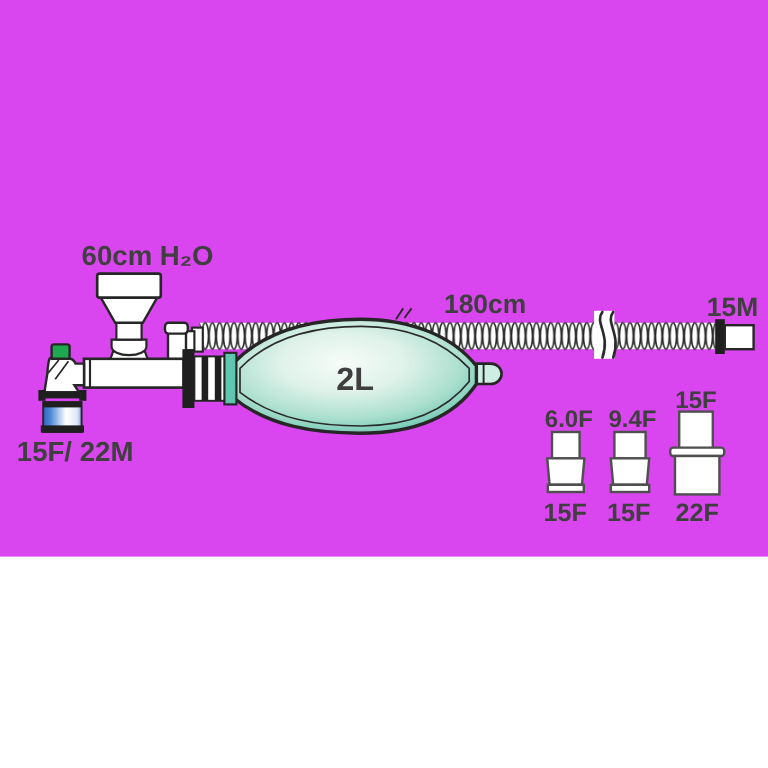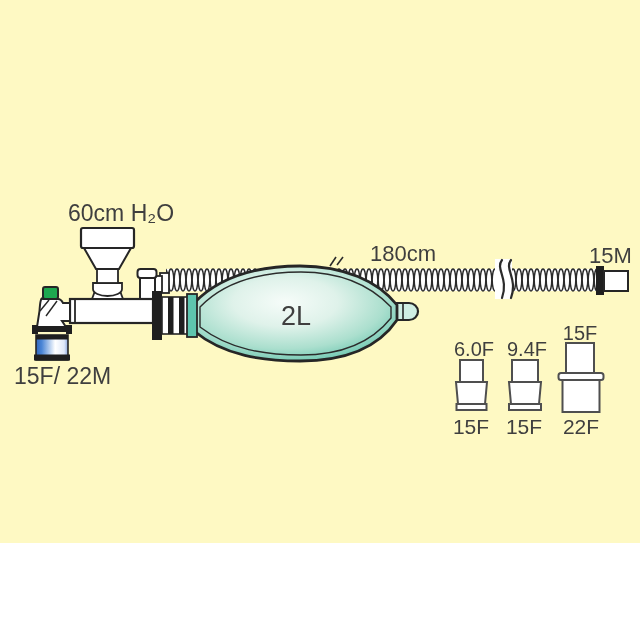--- a/index.html
+++ b/index.html
@@ -1,21 +1,22 @@
 <!DOCTYPE html>
 <html><head>
 <meta charset="utf-8">
 <style>
   html,body{margin:0;padding:0;background:#ffffff;}
   #stage{
     position:relative;
-    width:640px;height:543px;
-    background:#fef9c3;
+    width:640px;height:464px;
+    background:#d946ef;
     font-family:"Liberation Sans", sans-serif;
     overflow:hidden;
+    font-weight:bold;
   }
   svg text{
     font-family:"Liberation Sans","DejaVu Sans",sans-serif;
     fill:#3f3f3f;
   }
   .lbl{font-size:23px;}
   .lbl-sm{font-size:22px;}
   .lbl-ad{font-size:20px;}
   .lbl-adb{font-size:21px;}
   .lbl-bag{font-size:27px;}

